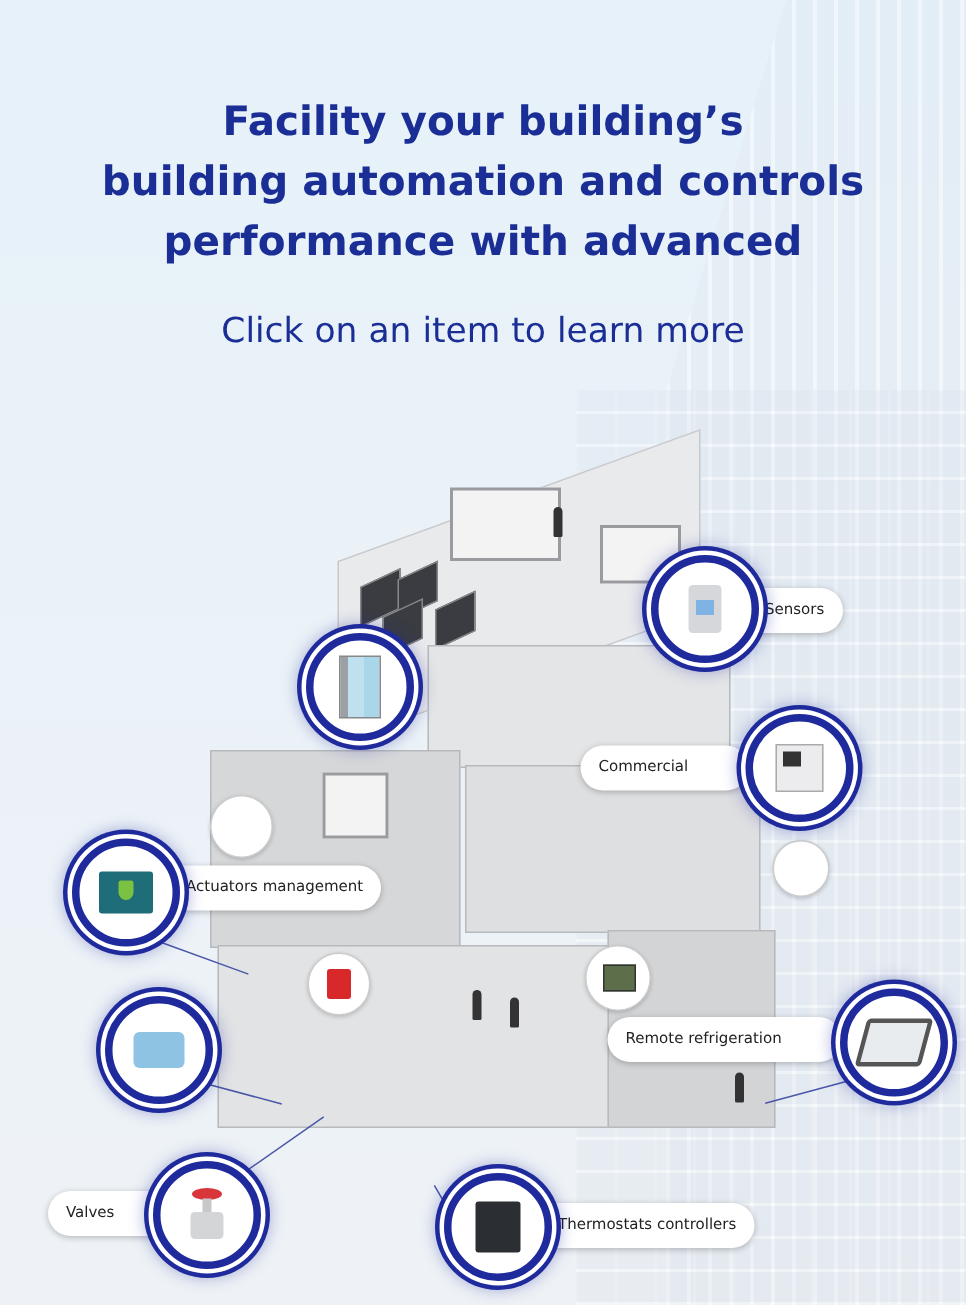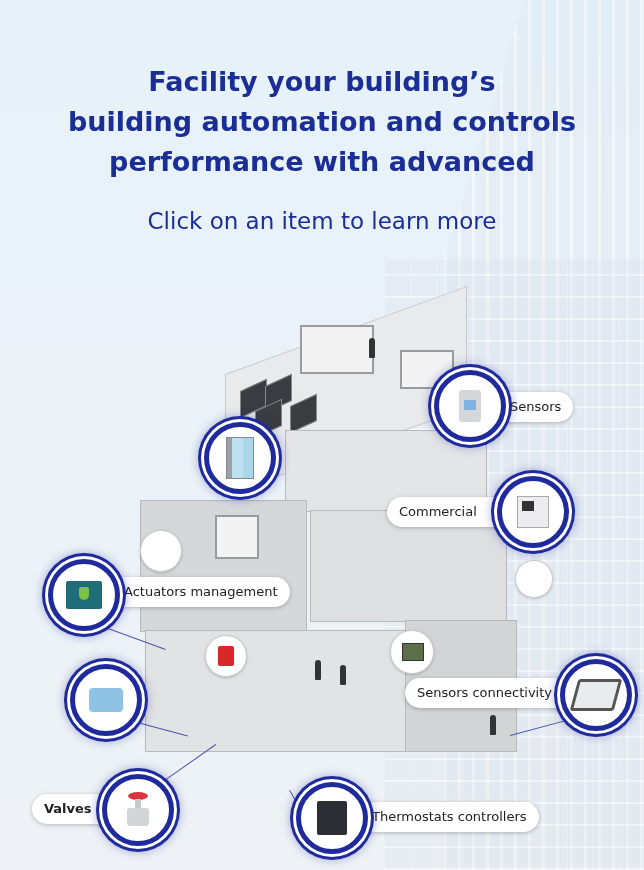--- a/index.html
+++ b/index.html
@@ -21,21 +21,21 @@
   .roof{position:absolute;left:90px;top:10px;width:240px;height:120px;background:#e9eaec;
     transform:skewY(-20deg);border:1px solid #c8c9cc;}
   .floor{position:absolute;background:#d9dadc;border:1px solid #b8b9bc;}
   .panel{position:absolute;background:#3a3c42;border:1px solid #888;}
   .unit{position:absolute;background:#f3f3f4;border:2px solid #9a9b9e;}
   .person{position:absolute;width:6px;height:20px;background:#333;border-radius:3px 3px 1px 1px;}
   .line{position:absolute;height:1px;background:#4a56a8;transform-origin:0 0;}
   
   .hotspot{position:absolute;cursor:pointer;}
   .pill{position:absolute;background:#fff;border-radius:16px;height:30px;line-height:30px;
-    font-size:13px;color:#222;padding:0 12px;white-space:nowrap;
+    font-size:10px;color:#222;padding:0 12px;white-space:nowrap;
     box-shadow:0 1px 4px rgba(0,0,0,.25);}
   .ring{position:absolute;border-radius:50%;background:#fff;
     border:5px solid #1f2a9c;box-shadow:0 0 0 3px #fff,0 0 0 6px #1f2a9c,0 0 10px 6px rgba(31,42,156,.35);}
   .ico{position:absolute;left:50%;top:50%;transform:translate(-50%,-50%);}
   .mini{position:absolute;border-radius:50%;background:#fff;border:1px solid #ccc;
     box-shadow:0 1px 3px rgba(0,0,0,.2);}
 </style>
 </head>
 <body>
 
@@ -116,27 +116,27 @@
   </div>
 </div>
 
 <div class="hotspot" style="left:66px;top:660px;width:190px;height:85px;">
   <div class="ring" style="left:4px;top:4px;width:62px;height:62px;">
     <div class="ico" style="width:34px;height:24px;background:#8fc3e3;border-radius:4px;"></div>
   </div>
 </div>
 
 <div class="hotspot" style="left:405px;top:655px;width:230px;height:85px;">
-  <div class="pill" style="left:0;top:23px;padding-right:40px;">Sensors connectivity</div>
+  <div class="pill" style="left:0;top:23px;padding-right:40px;">Remote refrigeration</div>
   <div class="ring" style="left:155px;top:4px;width:62px;height:62px;">
     <div class="ico" style="width:38px;height:26px;background:#e9ecee;border:3px solid #555;border-radius:3px;transform:translate(-50%,-50%) skewX(-15deg);"></div>
   </div>
 </div>
 
-<div class="hotspot" style="left:32px;top:770px;width:165px;height:85px;font-weight:bold;">
+<div class="hotspot" style="left:32px;top:770px;width:165px;height:85px;">
   <div class="pill" style="left:0;top:24px;padding-right:40px;">Valves</div>
   <div class="ring" style="left:70px;top:4px;width:62px;height:62px;">
     <div class="ico" style="width:26px;height:36px;">
       <div style="position:absolute;left:3px;top:0;width:20px;height:8px;background:#d8363a;border-radius:50%;"></div>
       <div style="position:absolute;left:10px;top:7px;width:6px;height:10px;background:#c7c8ca;"></div>
       <div style="position:absolute;left:2px;top:16px;width:22px;height:18px;background:#d4d5d7;border-radius:3px;"></div>
     </div>
   </div>
 </div>
 

